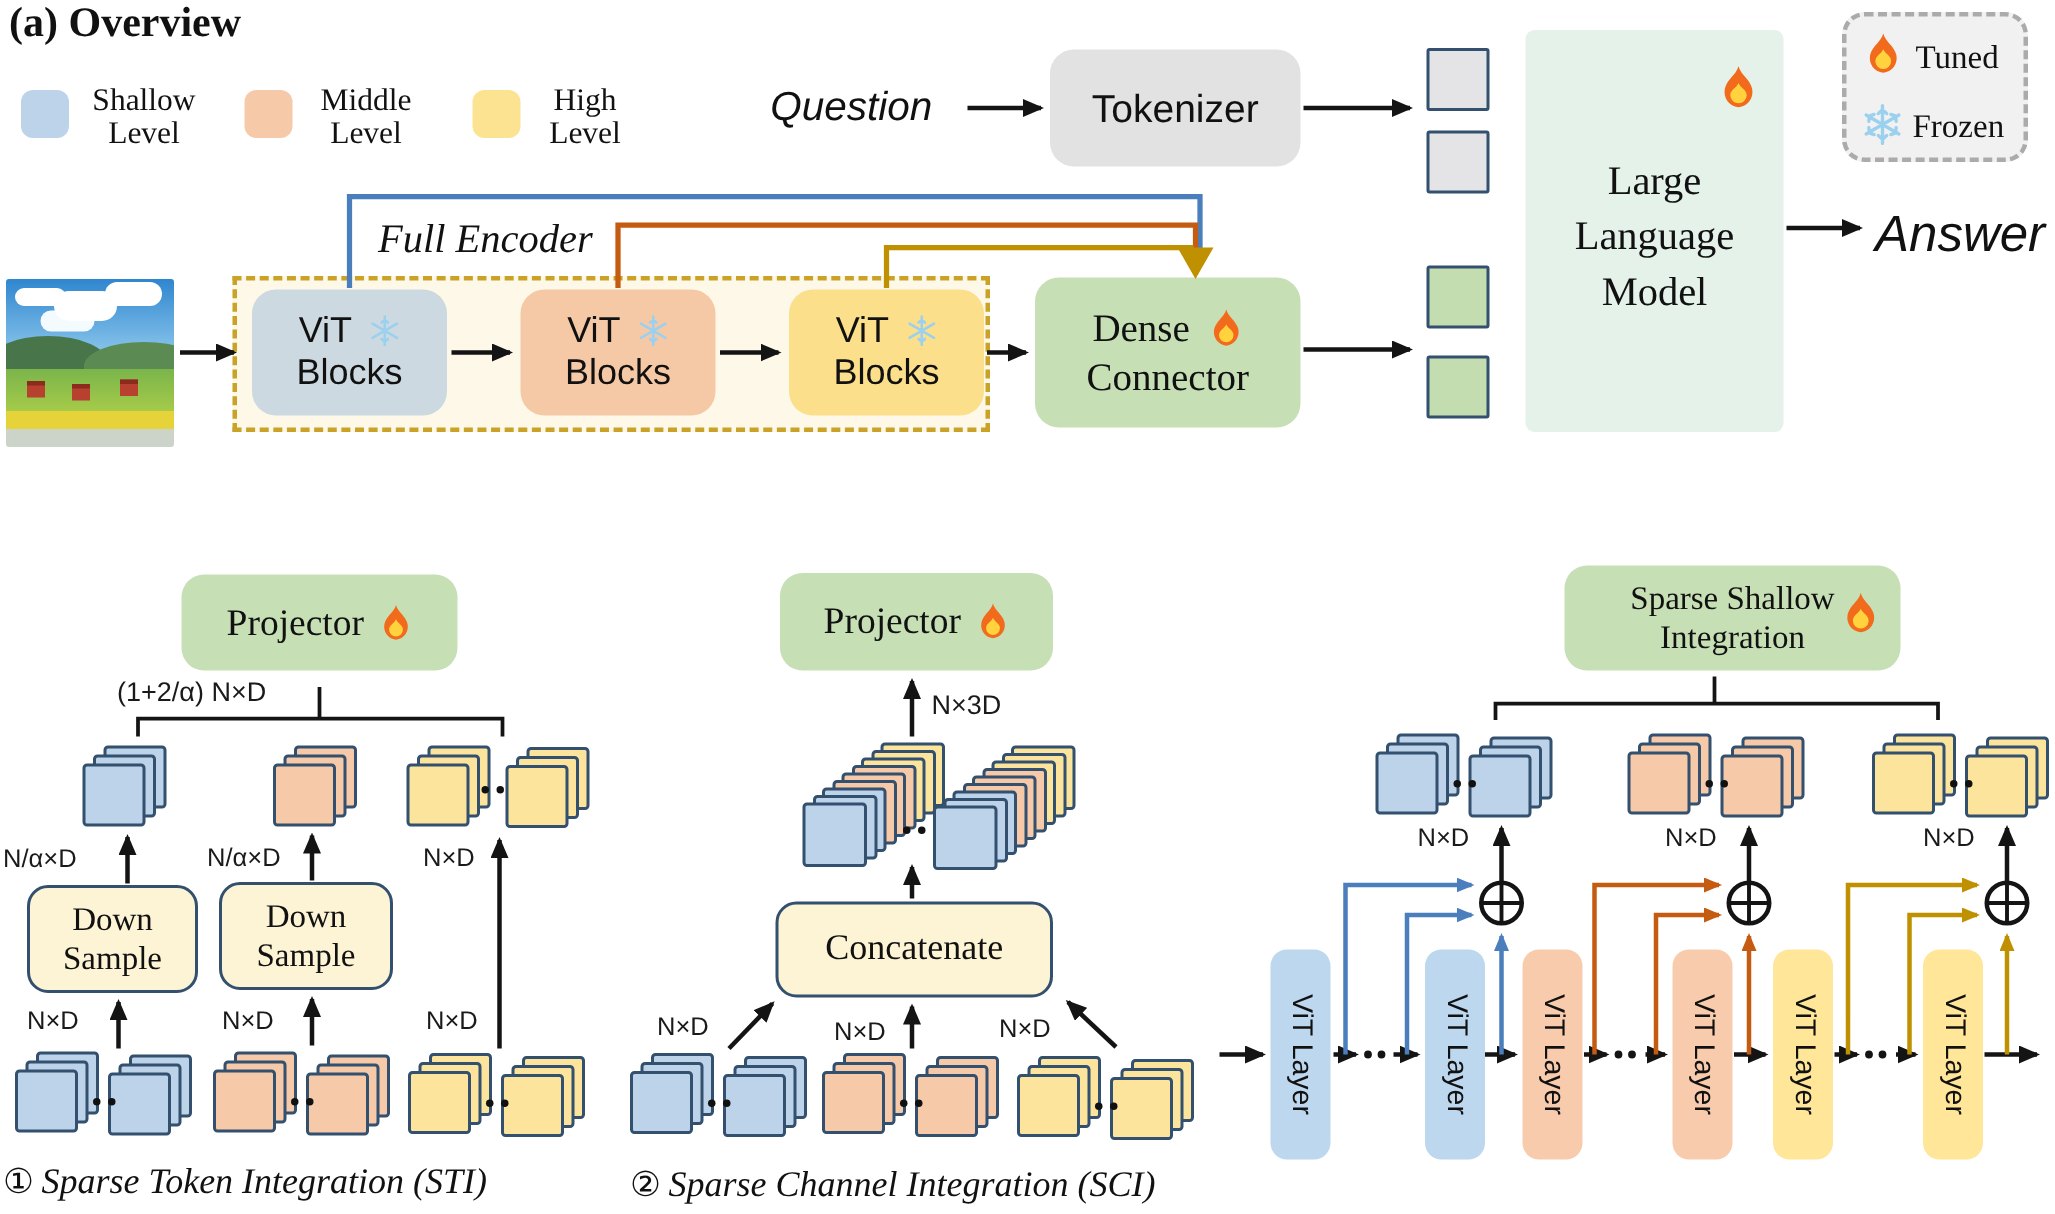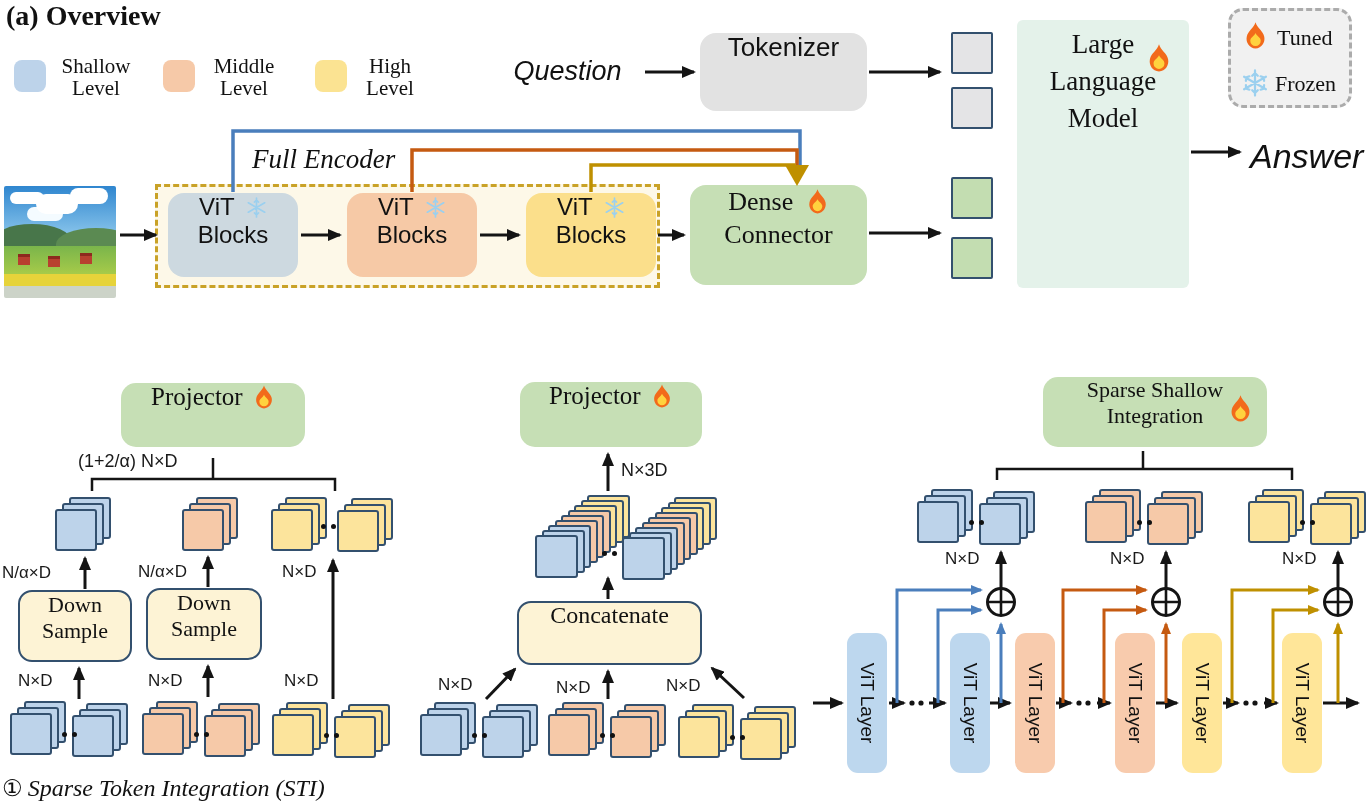--- a/index.html
+++ b/index.html
@@ -1,20 +1,20 @@
 <!DOCTYPE html>
 <html><head>
 <meta charset="utf-8">
 <style>
   html,body{margin:0;padding:0;background:#fff}
   #canvas{position:relative;width:1370px;height:809px;background:#ffffff;
           font-family:"Liberation Serif",serif;color:#111;overflow:hidden}
   .abs{position:absolute}
   .box{position:absolute;display:flex;flex-direction:column;align-items:center;
-       text-align:center;box-sizing:border-box;line-height:1.08}
+       justify-content:center;text-align:center;box-sizing:border-box;line-height:1.08}
   .green{background:#c6dfb5;border-radius:15px}
   .cream{background:#fdf3d5;border:2.5px solid #33506e;border-radius:14px}
   .sans{font-family:"Liberation Sans",sans-serif}
   .it{font-style:italic}
   .dim{position:absolute;font-family:"Liberation Sans",sans-serif;font-size:17px;
        color:#1a1a1a;white-space:nowrap}
   .cap{position:absolute;font-size:24px;font-style:italic;white-space:nowrap}
   .cap .circ{font-style:normal;font-family:"DejaVu Sans",sans-serif;font-size:23px;margin-right:5px}
   .sqtok{position:absolute;width:42px;height:42px;box-sizing:border-box;
          border:2.5px solid #33506e;border-radius:2px}
@@ -348,20 +348,23 @@
   <div class="stack st-y" style="left:740px;top:706px">
       <i></i>
       <i></i>
       <i></i>
     </div>
   <div class="dd" style="left:730px;top:735px">
       <i></i>
       <i></i>
     </div>
 
+  <div class="cap" style="left:420px;top:777px">
+    <span class="circ">②</span><span>Sparse Channel Integration (SCI)</span>
+  </div>
 
   <div class="box green" style="left:1043px;top:377px;width:224px;height:70px;font-size:22px;line-height:26px">
     <span>Sparse Shallow</span>
     <span>Integration</span>
   </div>
   <span class="icon abs" style="left:1228px;top:395px">
     <svg width="25" height="28" viewBox="0 0 20 22">
         <path d="M10 0C11.2 4.5 16 6.8 17 11.5 17.9 16 15 20.5 10 21 5 20.5 2.1 16 3 11.5 4 6.8 8.8 4.5 10 0Z" fill="#f26a1b"></path>
         <path d="M10 8.5c1.2 2.8 4.2 3.4 4.2 6.3A4.2 4.2 0 0 1 10 19a4.2 4.2 0 0 1-4.2-4.2c0-2.9 3-3.5 4.2-6.3Z" fill="#ffd23e"></path>
       </svg>

